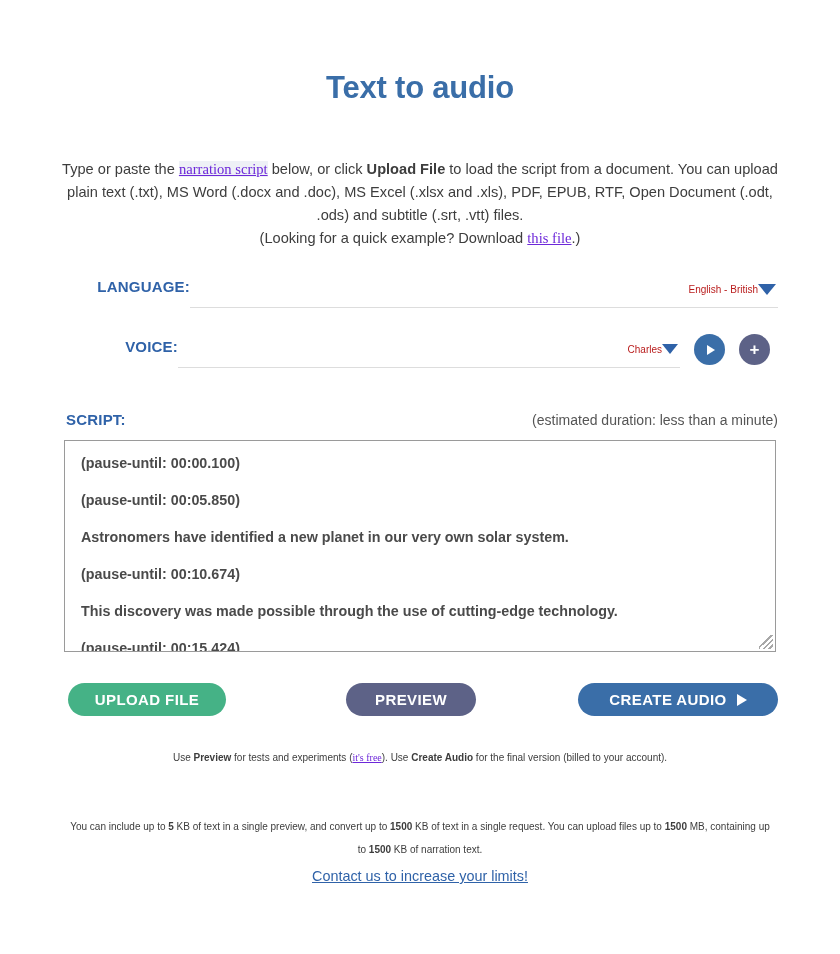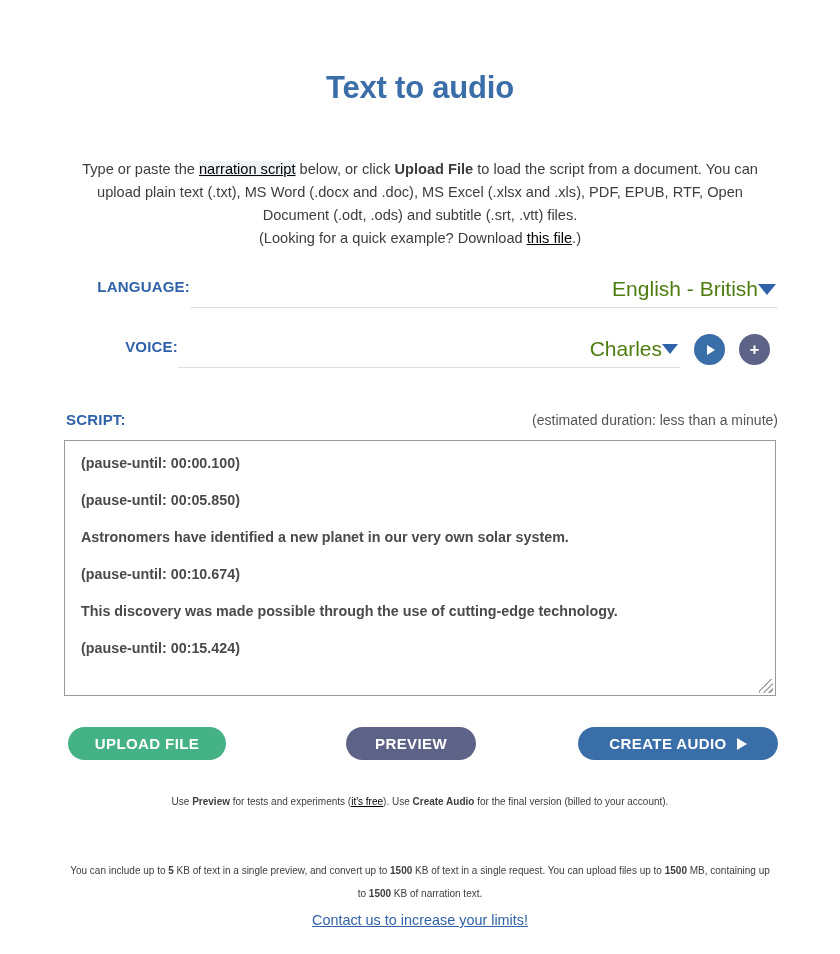--- a/index.html
+++ b/index.html
@@ -36,24 +36,25 @@
   .intro {
     margin: 0;
     padding: 34px 62px 0 62px;
     text-align: center;
     font-size: 14.6px;
     line-height: 23px;
     color: #3d3d3d;
   }
   .intro b { font-weight: bold; }
   .lnk {
-    color: #000000;
+    color: #6d28d9;
     text-decoration: underline;
     background: #eef1f6;
     cursor: pointer;
+    font-family: Liberation Serif, serif;
   }
   .lnk.plain { background: transparent; }
 
   
   .field-row {
     position: relative;
     display: flex;
     align-items: flex-start;
     text-align: right;
   }
@@ -77,22 +78,22 @@
     align-items: center;
     border-bottom: 1px solid #dddddd;
     height: 30px;
     box-sizing: content-box;
     padding-bottom: 3px;
   }
   #language-select { width: 588px; }
   #voice-select { width: 502px; }
 
   .select-value {
-    font-size: 21px;
-    color: #4d7c0f;
+    font-size: 10px;
+    color: #b91c1c;
     padding-left: 12px;
     flex: 1;
   }
   .caret {
     width: 0;
     height: 0;
     border-left: 9px solid transparent;
     border-right: 9px solid transparent;
     border-top: 11px solid #2f62a8;
     margin-right: 2px;
@@ -148,21 +149,21 @@
   #duration-note {
     font-size: 14px;
     color: #555555;
   }
 
   
   .script-box {
     position: relative;
     margin: 12px auto 0 auto;
     width: 712px;
-    height: 256px;
+    height: 212px;
     border: 1px solid #9a9a9a;
     background: #ffffff;
     box-sizing: border-box;
     padding: 13px 16px;
     overflow: hidden;
   }
   .script-line {
     font-size: 14.3px;
     font-weight: bold;
     color: #4a4a4a;

